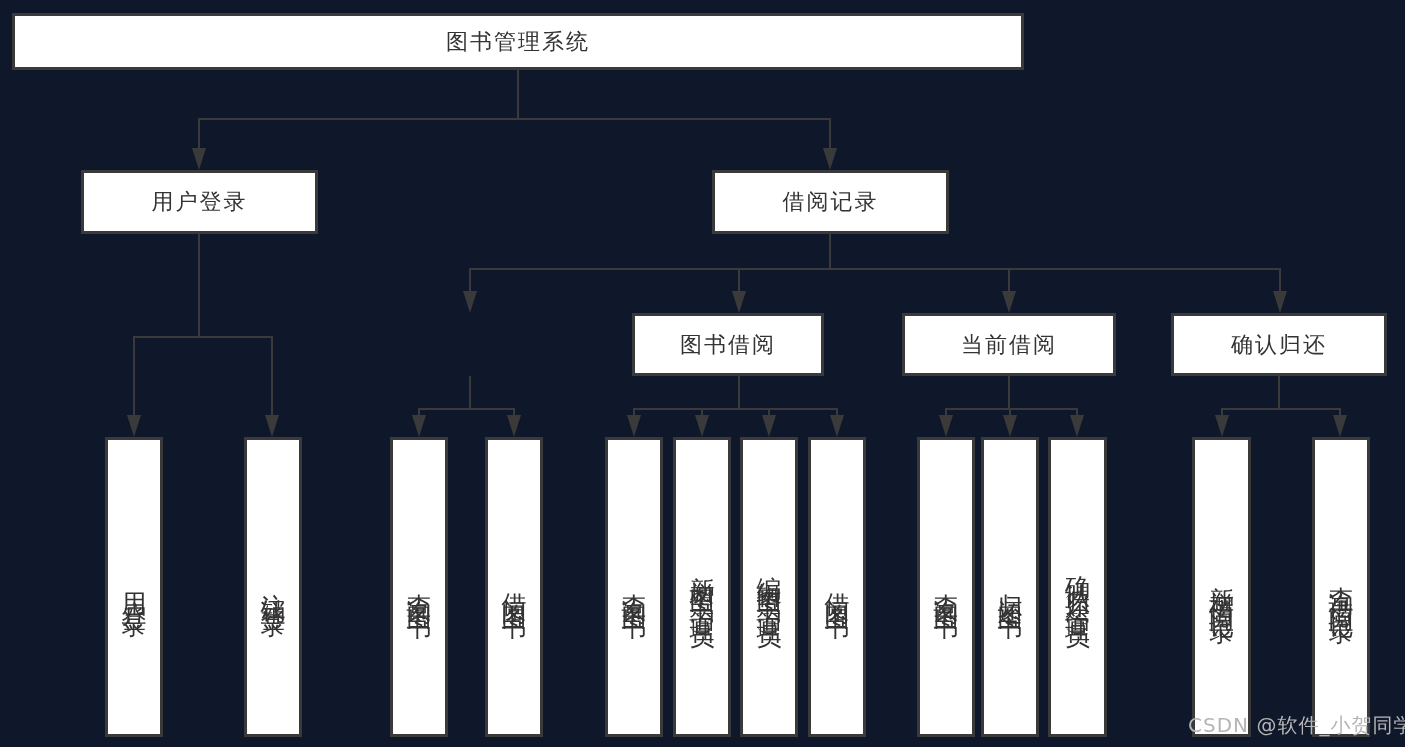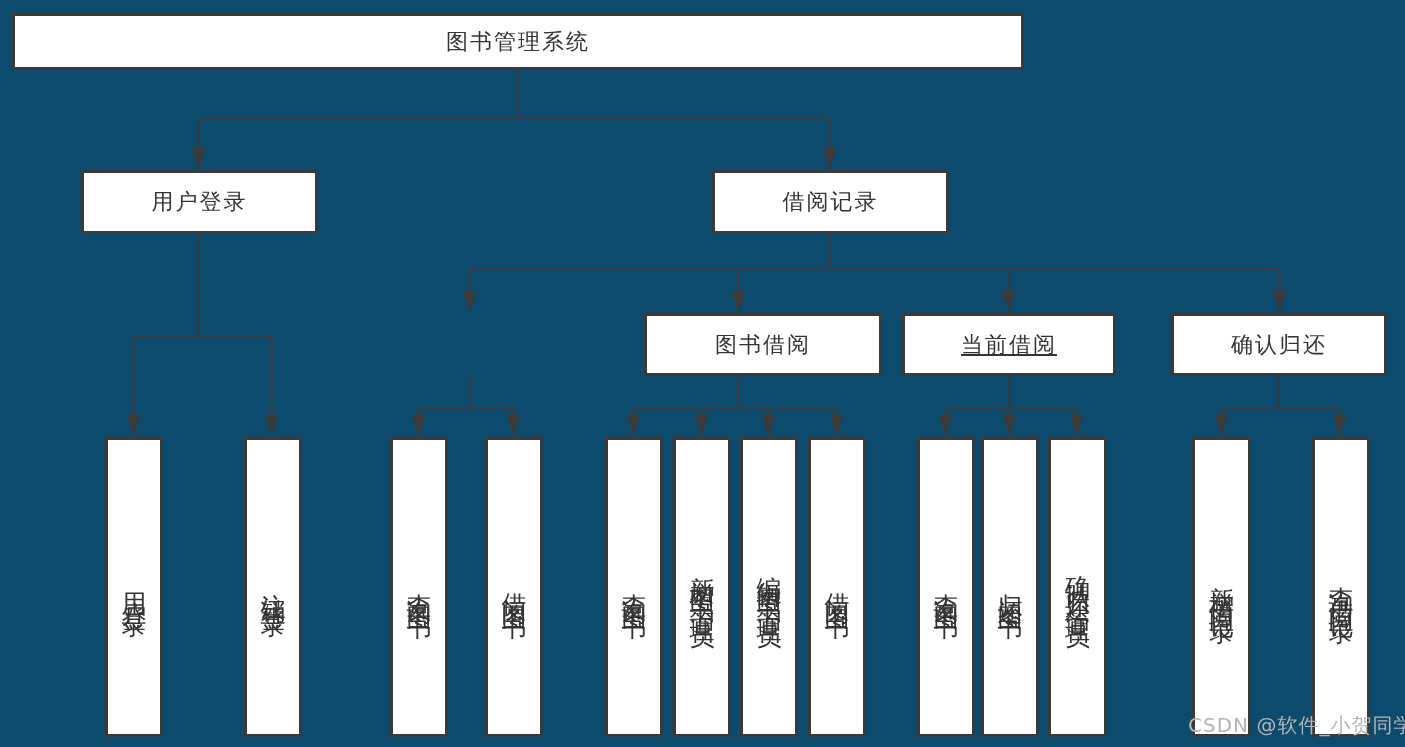--- a/index.html
+++ b/index.html
@@ -1,19 +1,19 @@
 <!DOCTYPE html>
 <html><head>
 <meta charset="utf-8">
 <style>
   html,body{margin:0;padding:0;background:#ffffff;}
   .diagram{
     position:relative;
     width:1405px;height:747px;
-    background:#0c4a6e;
+    background:#0f172a;
     font-family:"DejaVu Sans","Liberation Sans",sans-serif;
     overflow:hidden;
   }
   .box{
     position:absolute;
     box-sizing:border-box;
     border:3px solid #3a3a3a;
     background:#ffffff;
     display:flex;align-items:center;justify-content:center;
     color:#333333;
@@ -119,24 +119,24 @@
     <span class="hlabel">图书管理系统</span>
   </div>
 
   <div class="box" style="left:81px;top:170px;width:237px;height:64px;">
     <span class="hlabel">用户登录</span>
   </div>
   <div class="box" style="left:712px;top:170px;width:237px;height:64px;">
     <span class="hlabel">借阅记录</span>
   </div>
 
-  <div class="box" style="left:632px;top:313px;width:238px;height:63px;margin-left:12px;">
+  <div class="box" style="left:632px;top:313px;width:192px;height:63px;">
     <span class="hlabel">图书借阅</span>
   </div>
-  <div class="box" style="left:902px;top:313px;width:214px;height:63px;text-decoration:underline;">
+  <div class="box" style="left:902px;top:313px;width:214px;height:63px;">
     <span class="hlabel">当前借阅</span>
   </div>
   <div class="box" style="left:1171px;top:313px;width:216px;height:63px;">
     <span class="hlabel">确认归还</span>
   </div>
 
   <div class="box leaf" style="left:105px;top:437px;width:58px;height:300px;">
     <span class="vlabel">用户登录</span>
   </div>
   <div class="box leaf" style="left:244px;top:437px;width:58px;height:300px;">

